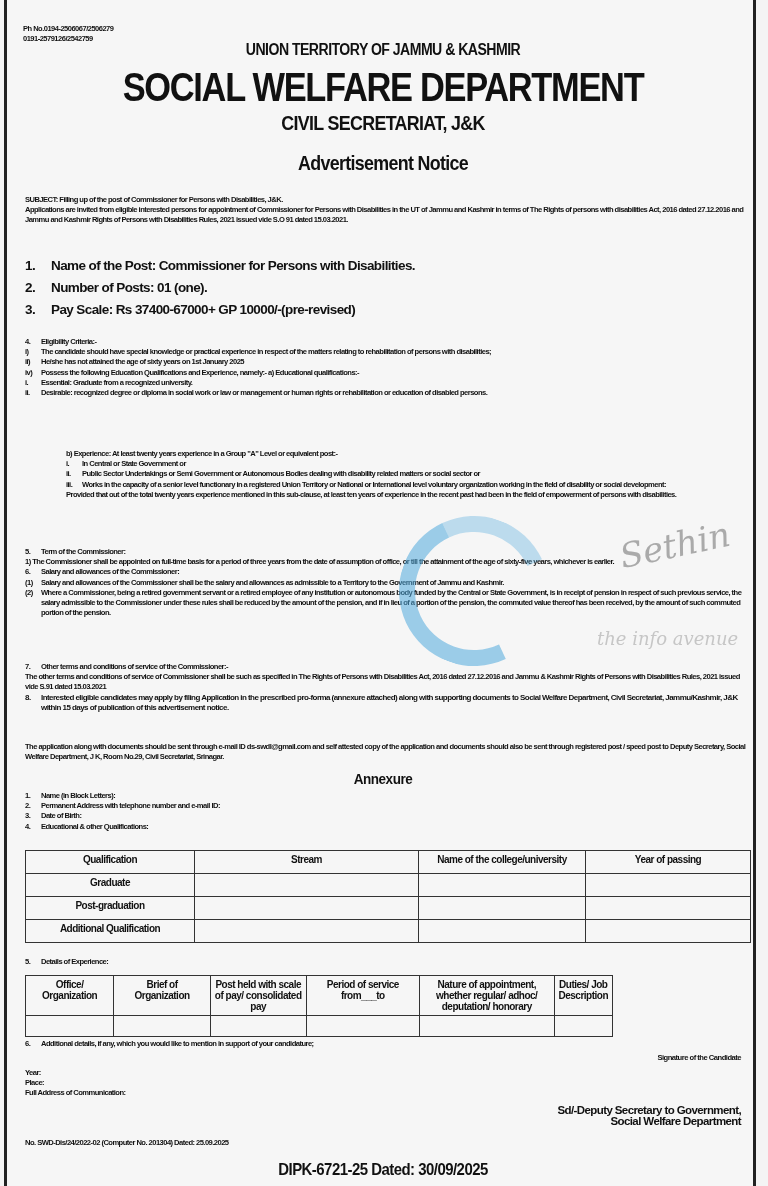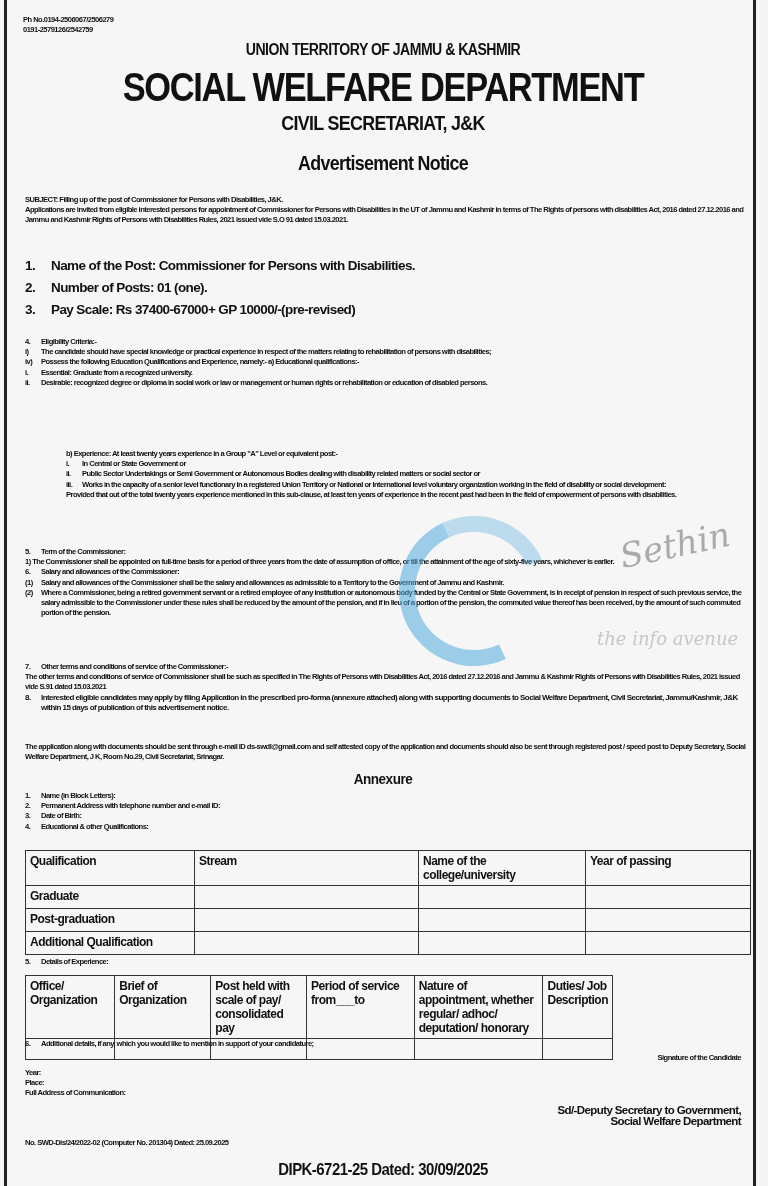--- a/index.html
+++ b/index.html
@@ -10,42 +10,42 @@
     color:#111;
     position:relative;
   }
   .page {
     position:absolute; left:4px; top:0; width:752px; height:1186px;
     border-left:3px solid #222; border-right:3px solid #222;
     box-sizing:border-box;
     background:#f6f6f6;
   }
   .abs { position:absolute; }
-  .phone { left:16px; top:15px; font-size:7.5px; line-height:10px; font-weight:bold; letter-spacing:-0.5px; }
+  .phone { left:16px; top:24px; font-size:7.5px; line-height:10px; font-weight:bold; letter-spacing:-0.5px; }
   .ut { left:0; width:752px; top:41px; text-align:center; font-size:16px; font-weight:bold; letter-spacing:-0.6px; transform:scaleX(0.88); }
   .dept { left:0; width:752px; top:65px; text-align:center; font-size:40px; font-weight:bold; letter-spacing:-1.5px; line-height:44px; transform:scaleX(0.86); }
   .civ { left:0; width:752px; top:111px; text-align:center; font-size:21px; font-weight:bold; letter-spacing:-0.8px; transform:scaleX(0.85); }
   .notice { left:0; width:752px; top:151px; text-align:center; font-size:21px; font-weight:bold; letter-spacing:-0.8px; transform:scaleX(0.85); }
   .small { font-size:7.6px; line-height:10.2px; font-weight:bold; letter-spacing:-0.55px; }
   .block { left:18px; width:724px; }
   .subj { top:195px; }
   .big-list { left:18px; top:255px; width:560px; font-size:13.5px; font-weight:bold; letter-spacing:-0.6px; line-height:22px; }
   .big-list .num { display:inline-block; width:26px; }
   .row { display:flex; }
   .row .n { width:16px; flex:none; }
   .row .t { flex:1; }
   .sec4 { top:337px; }
   .secb { top:449px;margin-left:41px; }
   .sec5 { top:547px; }
   .sec7 { top:662px; }
   .apply { top:742px; }
   .annex-title { left:0; width:752px; top:770px; text-align:center; font-size:15px; font-weight:bold; letter-spacing:-0.5px; transform:scaleX(0.9); }
   .annex-list { top:791px; }
   table { border-collapse:collapse; position:absolute; }
-  td, th { border:1.5px solid #333; font-size:12px; font-weight:bold; letter-spacing:-0.5px; text-align:left; vertical-align:top; padding:3px 4px; }
+  td, th { border:1.5px solid #333; font-size:10px; font-weight:bold; letter-spacing:-0.5px; text-align:center; vertical-align:top; padding:3px 4px; }
   .qtable { left:18px; top:850px; width:726px; }
   .qtable td { height:16px; }
   .etable { left:18px; top:975px; width:588px; }
   .etable td { height:14px; }
   .exp-title { top:957px; }
   .add6 { top:1039px; }
   .sigcand { right:12px; top:1053px; font-size:7.6px; font-weight:bold; letter-spacing:-0.5px;margin-left:28px; }
   .dateplace { top:1068px; }
   .sd { right:12px; top:1105px; text-align:right; font-size:11.5px; font-weight:bold; letter-spacing:-0.6px; line-height:11px; }
   .refno { top:1138px; }
@@ -95,20 +95,24 @@
   <div class="abs block small sec4">
     <div class="row">
         <span class="n">4.</span>
         <span class="t">Eligibility Criteria:-</span>
       </div>
     <div class="row">
         <span class="n">i)</span>
         <span class="t">The candidate should have special knowledge or practical experience in respect of the matters relating to rehabilitation of persons with disabilities;</span>
       </div>
     <div class="row">
+        <span class="n">ii)</span>
+        <span class="t">He/she has not attained the age of sixty years on 1st January 2025</span>
+      </div>
+    <div class="row">
         <span class="n">iv)</span>
         <span class="t">Possess the following Education Qualifications and Experience, namely:- a) Educational qualifications:-</span>
       </div>
     <div class="row">
         <span class="n">i.</span>
         <span class="t">Essential: Graduate from a recognized university.</span>
       </div>
     <div class="row">
         <span class="n">ii.</span>
         <span class="t">Desirable: recognized degree or diploma in social work or law or management or human rights or rehabilitation or education of disabled persons.</span>

